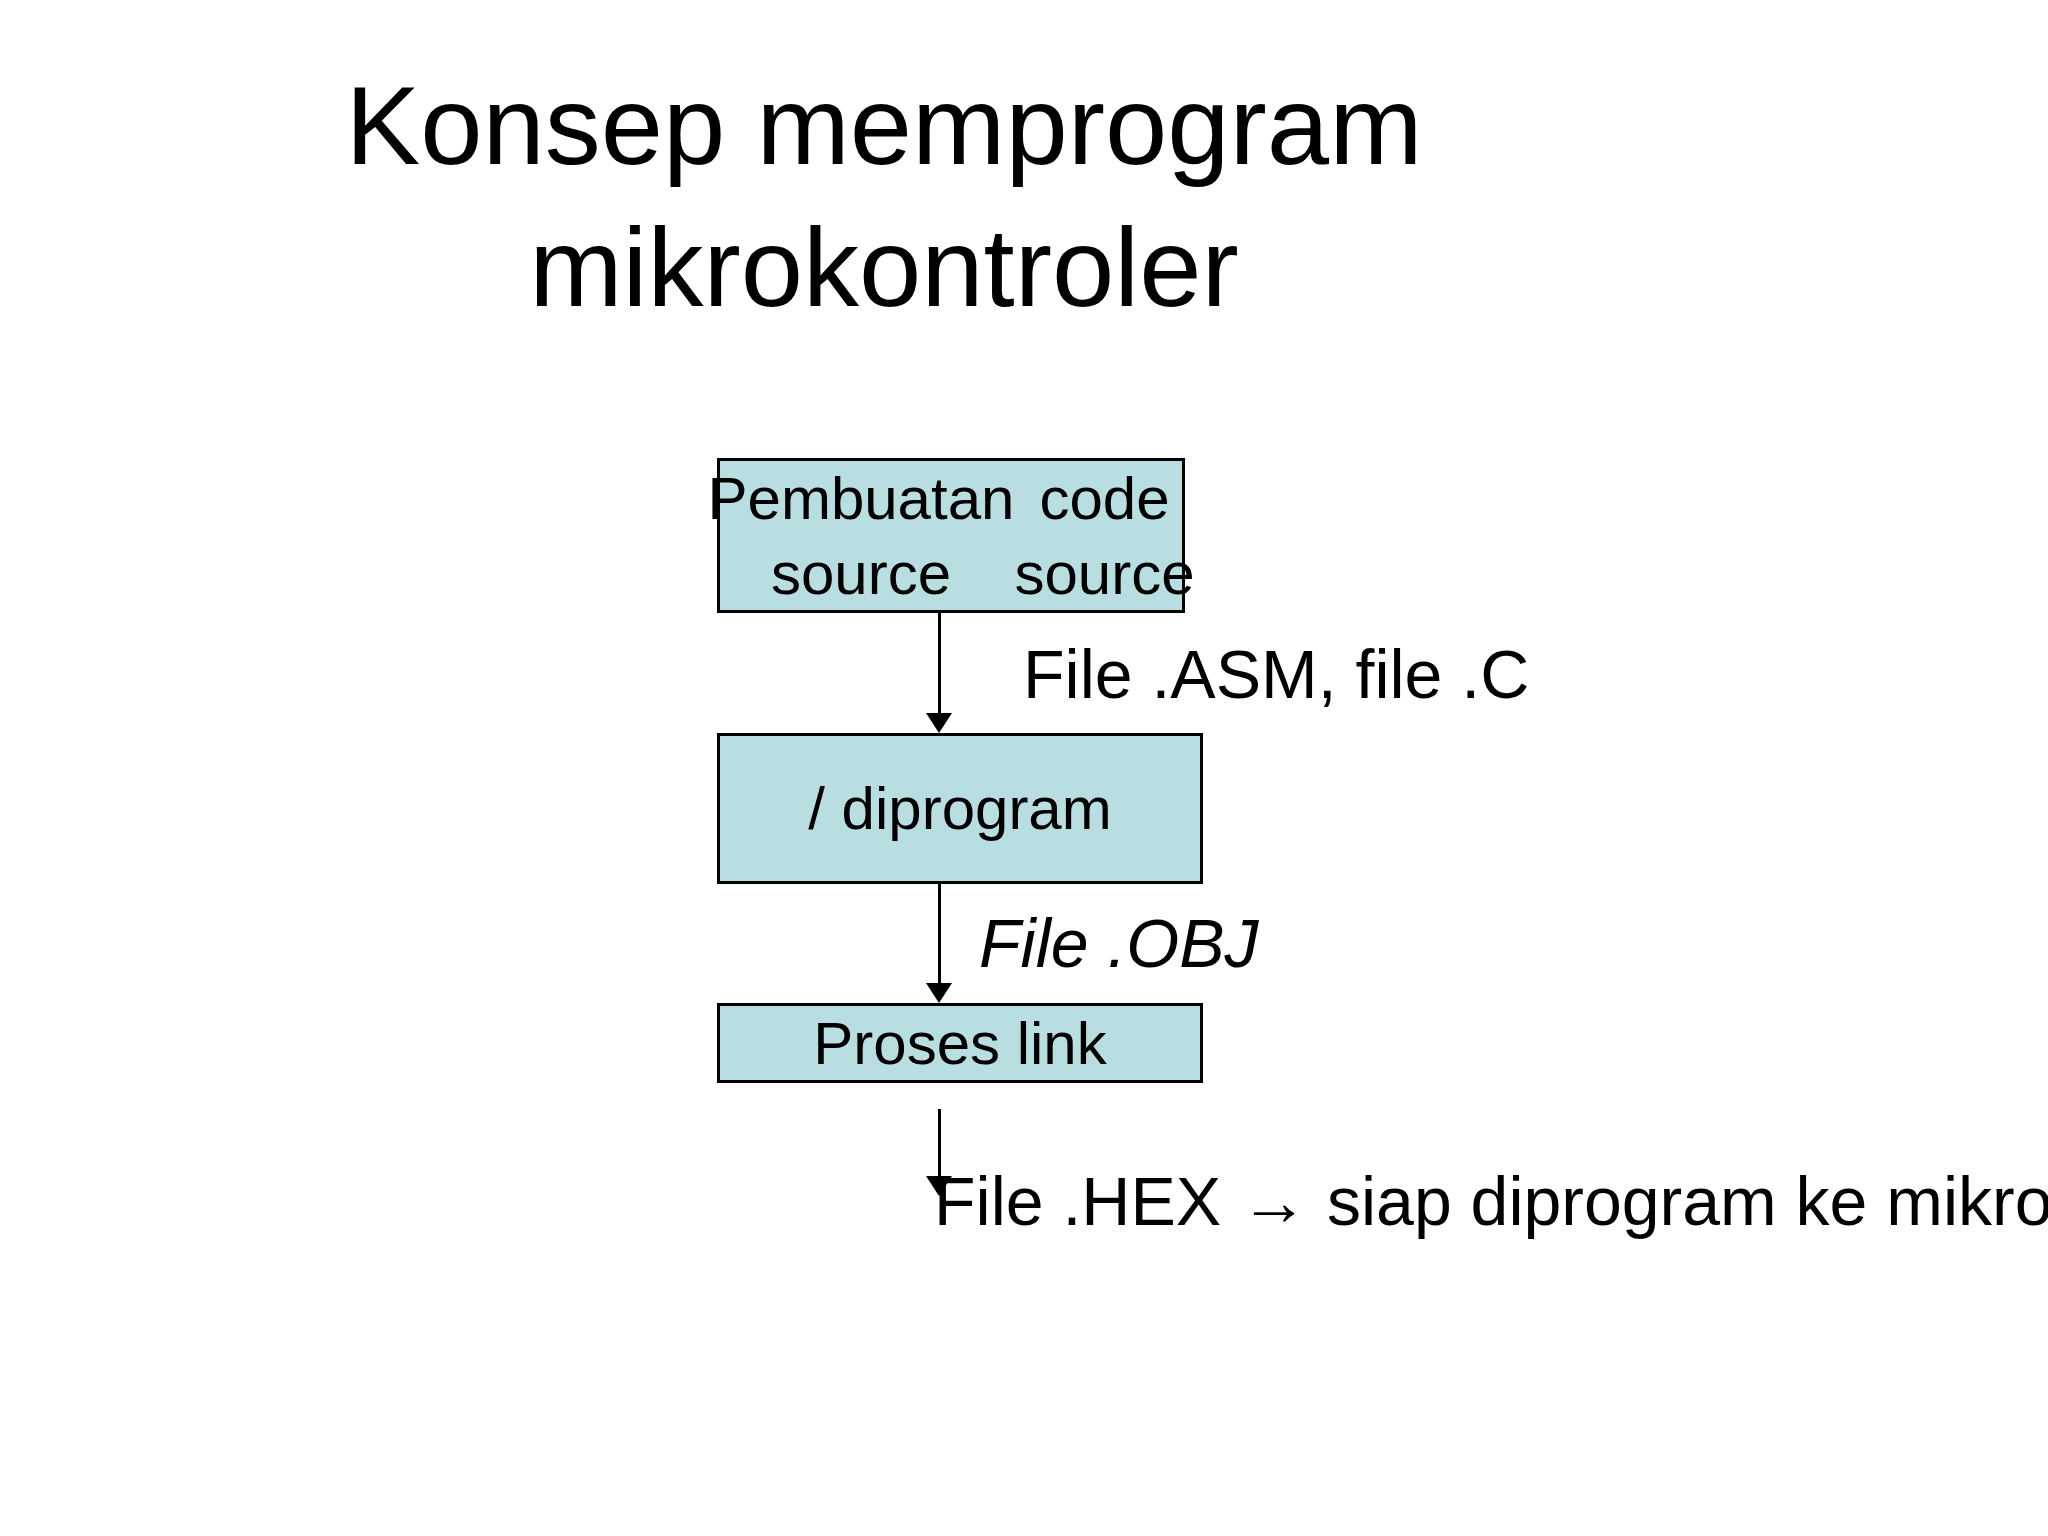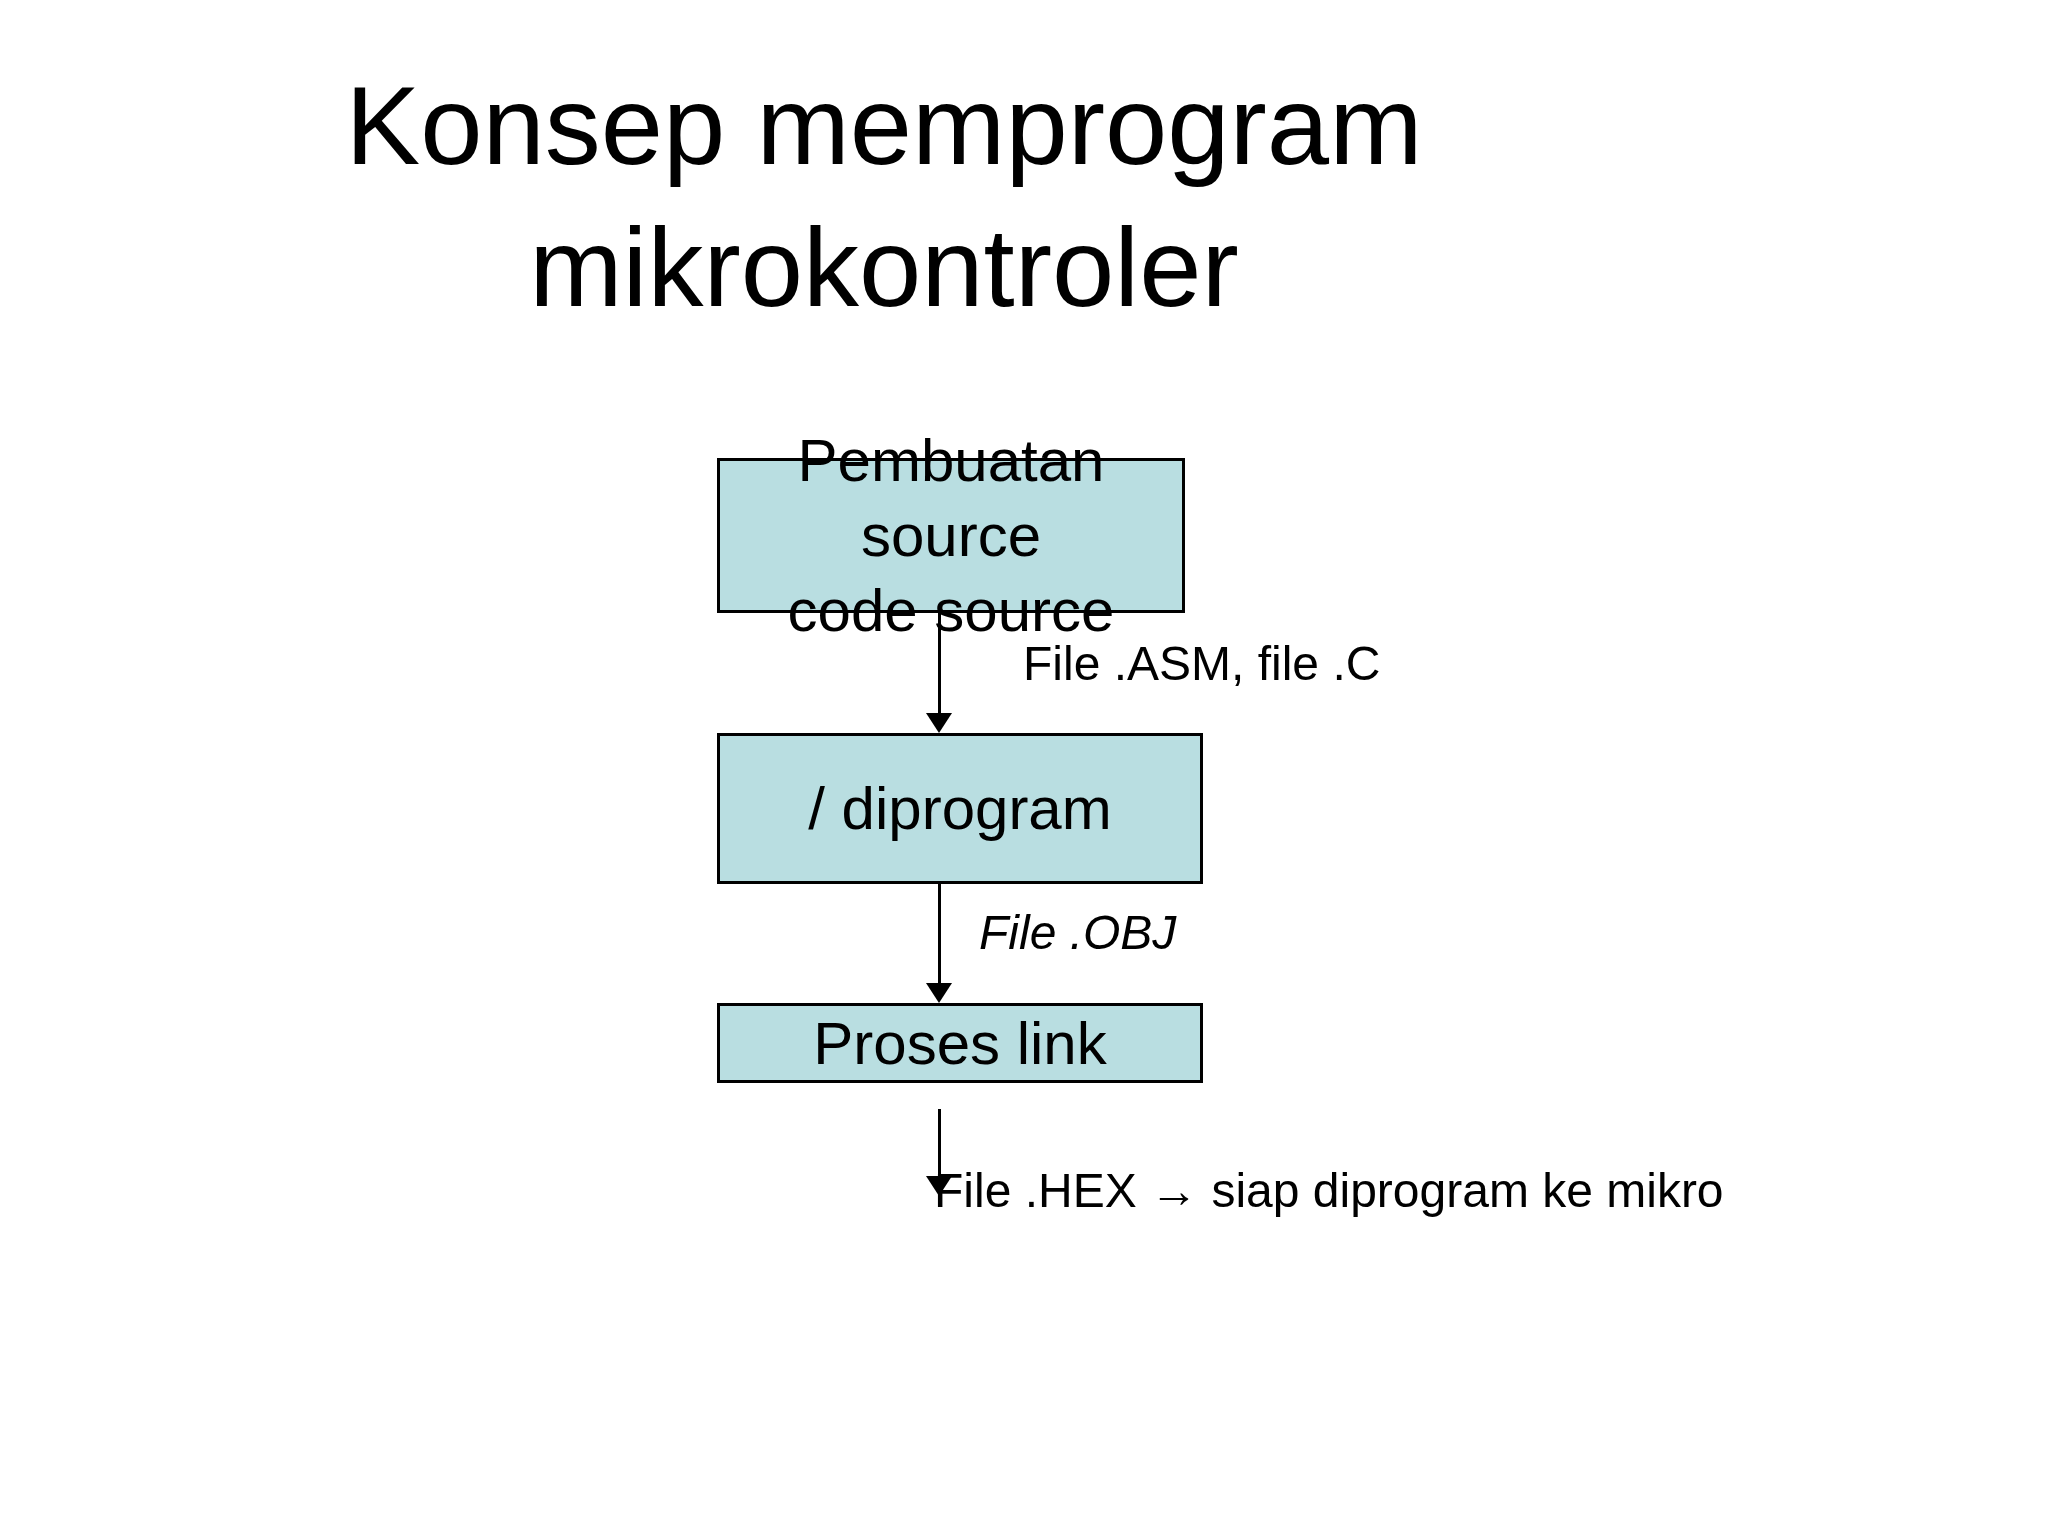--- a/index.html
+++ b/index.html
@@ -30,21 +30,21 @@
     font-size: 112px;
     line-height: 1.27;
     font-weight: 400;
   }
   .fc-box {
     position: absolute;
     box-sizing: border-box;
     border: 3px solid #000000;
     background: #B9DEE1;
     display: flex;
-    flex-direction: column;
+    flex-direction: row;
     align-items: center;
     justify-content: center;
     text-align: center;
     font-size: 60px;
     line-height: 1.25;
   }
   #box1 { left: 717px; top: 458px;  width: 468px; height: 155px; }
   #box2 { left: 717px; top: 733px;  width: 486px; height: 151px; }
   #box3 { left: 717px; top: 1003px; width: 486px; height: 80px; }
   .arrow-line {
@@ -63,21 +63,21 @@
     height: 0;
     border-left: 13px solid transparent;
     border-right: 13px solid transparent;
     border-top: 20px solid #000000;
   }
   #arrow1-head { top: 713px;  }
   #arrow2-head { top: 983px;  }
   #arrow3-head { top: 1176px; }
   .fc-label {
     position: absolute;
-    font-size: 48px;
+    font-size: 68px;
     line-height: 1;
     white-space: nowrap;
   }
   #label1 { left: 1023px; top: 640px;  }
   #label2 { left: 979px; top: 909px; font-style: italic;  }
   #label3 { left: 934px;  top: 1167px; }
 </style>
 </head>
 <body style="background: rgb(255, 255, 255); color: rgb(0, 0, 0);">
 

